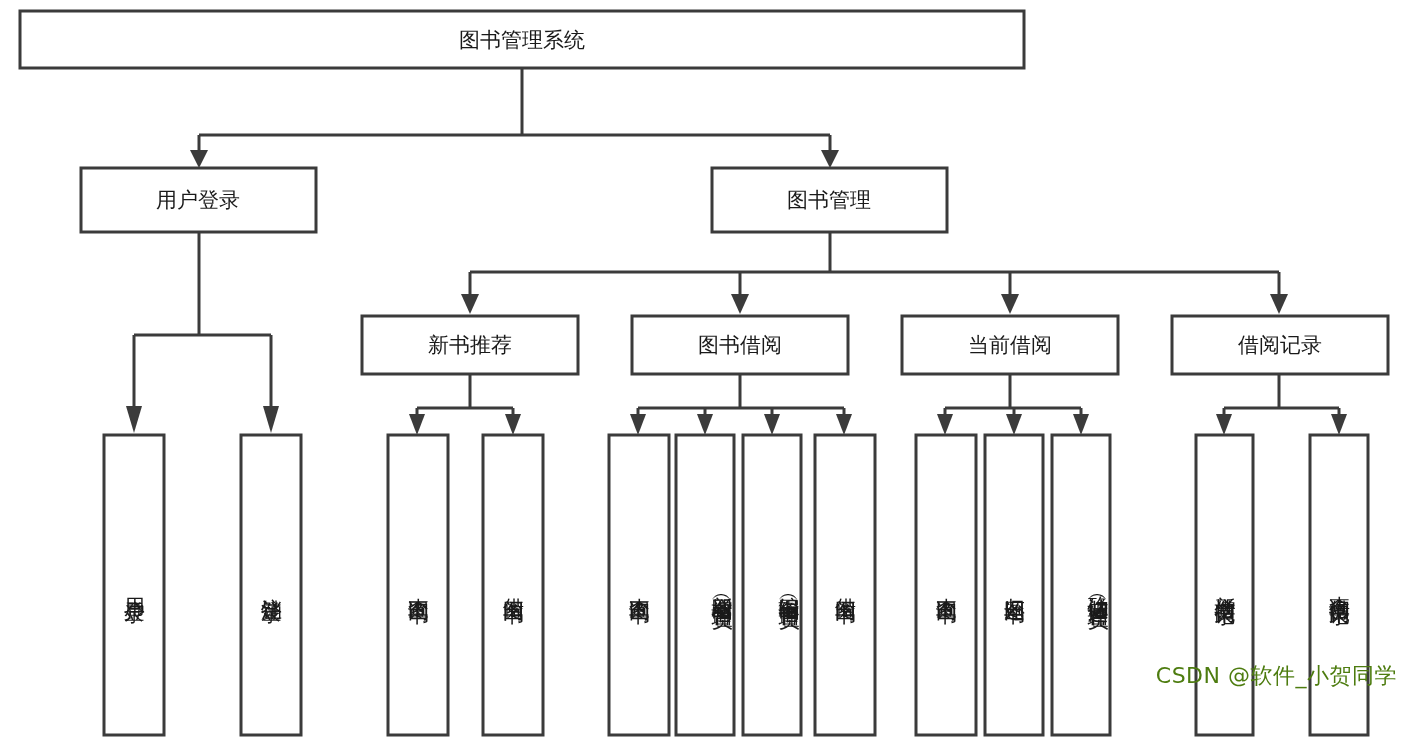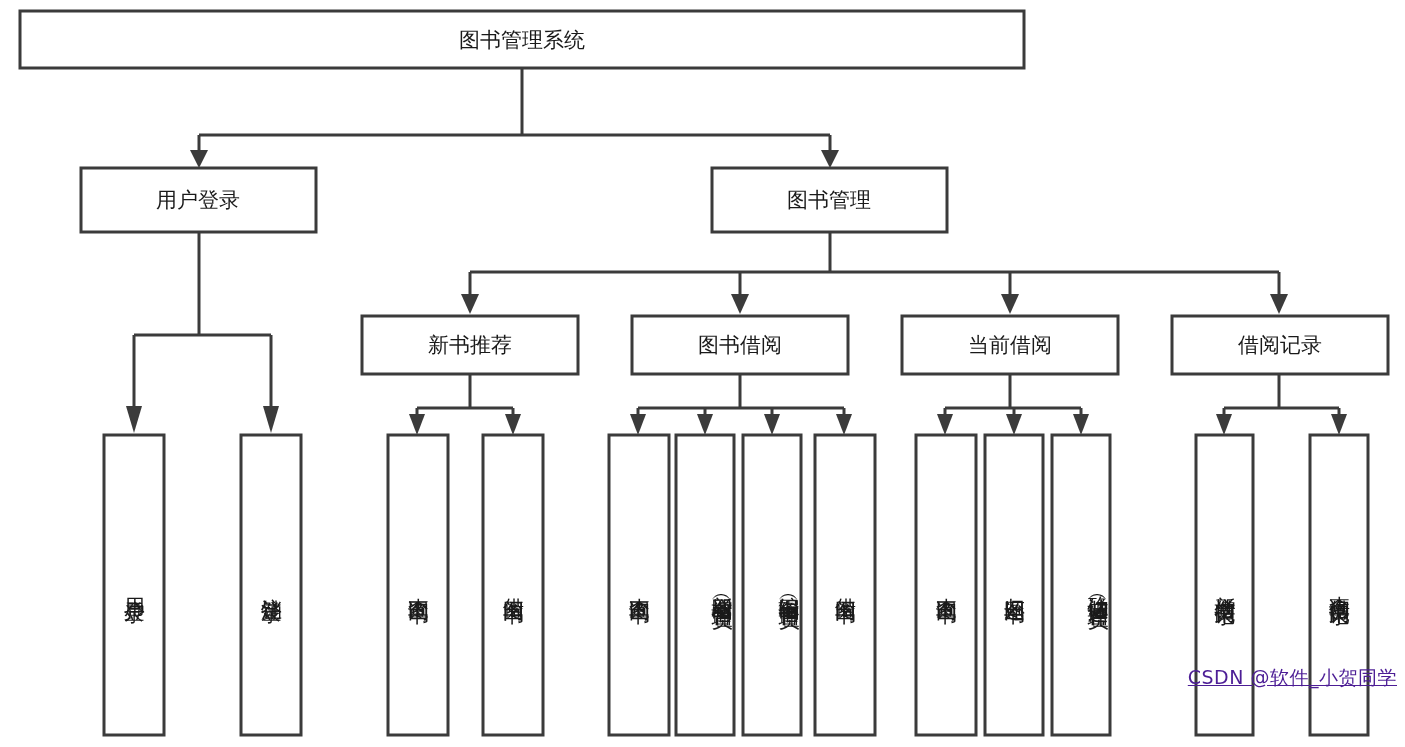--- a/index.html
+++ b/index.html
@@ -62,25 +62,24 @@
     justify-content: center;
     text-align: center;
     white-space: pre;
     pointer-events: none;
   }
   .watermark {
     position: absolute;
     right: 8px;
     bottom: 6px;
     font-family: "DejaVu Sans", "Liberation Sans", sans-serif;
-    font-size: 19px;
-    color: #4c1d95;
+    font-size: 22px;
+    color: #4d7c0f;
     white-space: nowrap;
     letter-spacing: 0.5px;
-    text-decoration: underline;
   }
 </style>
 </head>
 <body>
 
 <div id="diagram-root">
 
   <svg class="diagram-canvas" viewBox="0 0 1405 747" xmlns="http://www.w3.org/2000/svg">
 
     <g>

